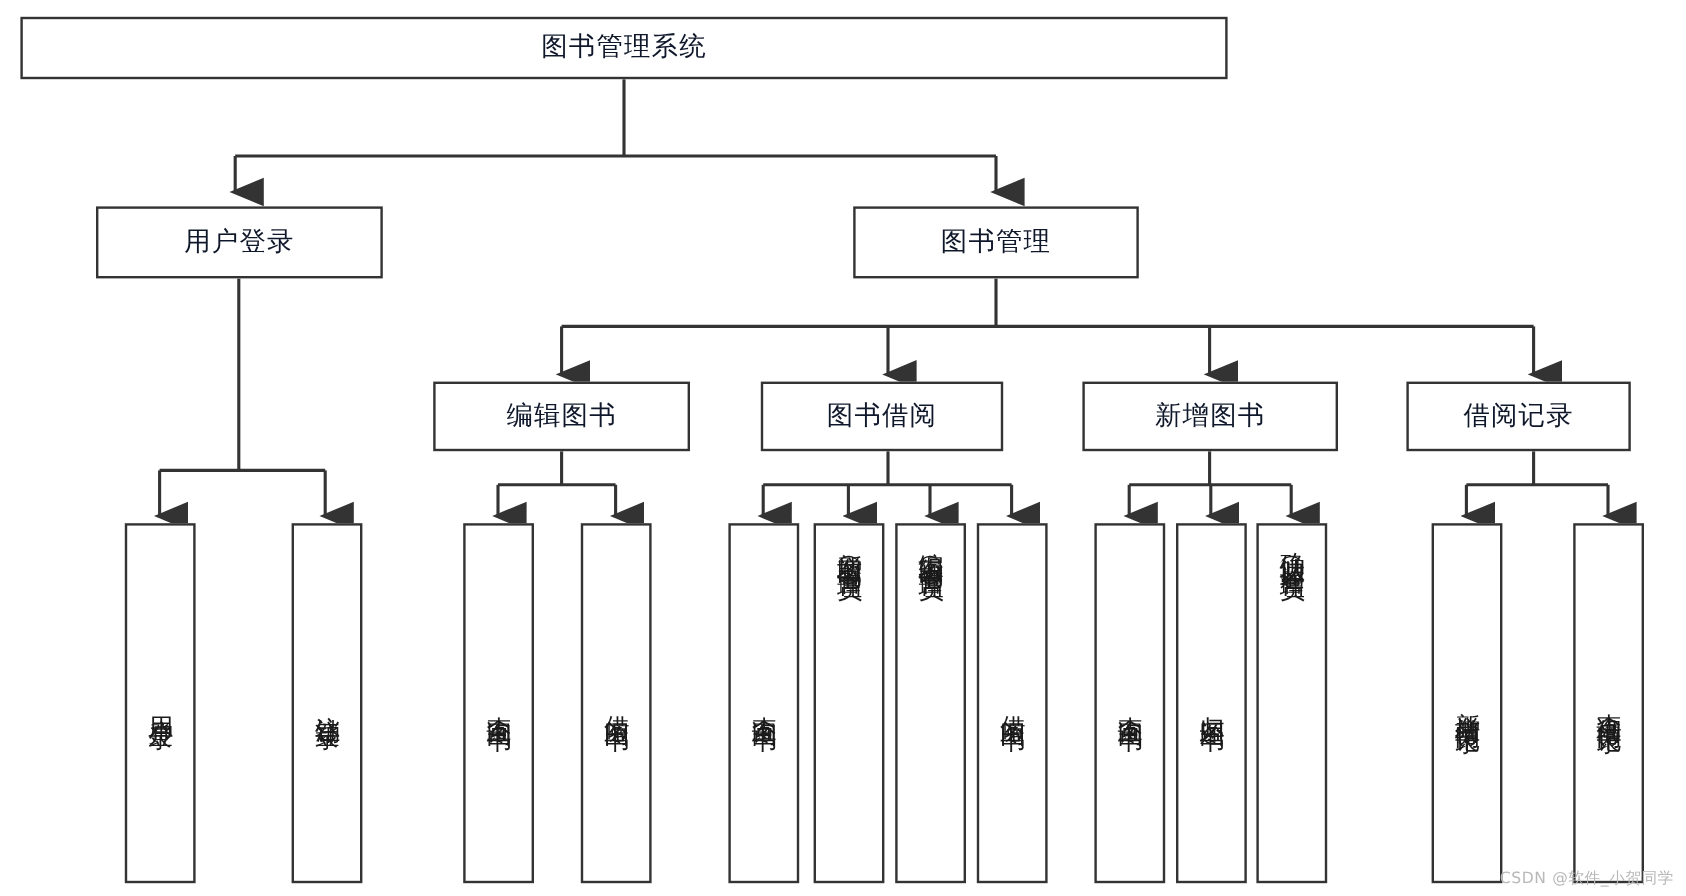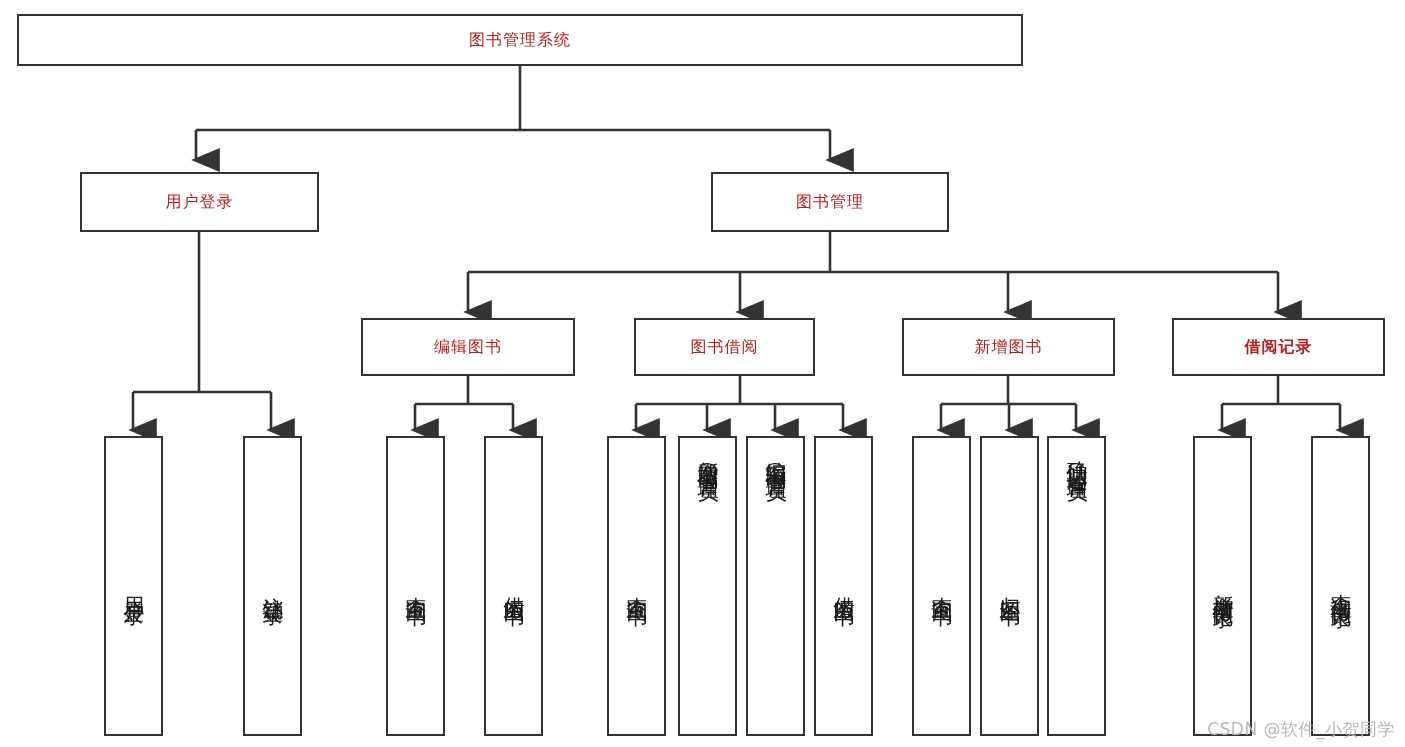--- a/index.html
+++ b/index.html
@@ -27,22 +27,22 @@
   .node-box {
     position: absolute;
     box-sizing: border-box;
     background: #ffffff;
     border: 2px solid #333333;
     display: flex;
     align-items: center;
     justify-content: center;
   }
   .node-label-h {
-    font-size: 16px;
-    color: #b91c1c;
+    font-size: 22px;
+    color: #0f172a;
     line-height: 1.1;
     white-space: nowrap;
     letter-spacing: 1px;
   }
   .node-box.leaf {
     align-items: flex-start;
     justify-content: center;
     padding-top: 0;
   }
   .node-label-v {
@@ -63,21 +63,21 @@
     justify-content: center;
   }
   .leaf-inner.top-align {
     align-items: flex-start;
     padding-top: 6px;
   }
   .watermark {
     position: absolute;
     right: 10px;
     bottom: 6px;
-    font-size: 17px;
+    font-size: 13px;
     color: #b8b8b8;
     white-space: nowrap;
     letter-spacing: 0.5px;
   }
 </style>
 </head>
 <body>
 
 <div id="diagram-root">
 
@@ -140,29 +140,29 @@
   </div>
 
   <div class="node-box" style="left:711px; top:172px; width:238px; height:60px;">
     <span class="node-label-h">图书管理</span>
   </div>
 
   <div class="node-box" style="left:361px; top:318px; width:214px; height:58px;">
     <span class="node-label-h">编辑图书</span>
   </div>
 
-  <div class="node-box" style="left:634px; top:318px; width:181px; height:58px;">
+  <div class="node-box" style="left:634px; top:318px; width:202px; height:58px;">
     <span class="node-label-h">图书借阅</span>
   </div>
 
   <div class="node-box" style="left:902px; top:318px; width:213px; height:58px;">
     <span class="node-label-h">新增图书</span>
   </div>
 
-  <div class="node-box" style="left:1172px; top:318px; width:213px; height:58px;font-weight:bold;">
+  <div class="node-box" style="left:1172px; top:318px; width:187px; height:58px;">
     <span class="node-label-h">借阅记录</span>
   </div>
 
   <div class="node-box leaf" style="left:104px; top:436px; width:59px; height:300px;">
     <div class="leaf-inner">
       <span class="node-label-v">用户登录</span>
     </div>
   </div>
 
   <div class="node-box leaf" style="left:243px; top:436px; width:59px; height:300px;">

